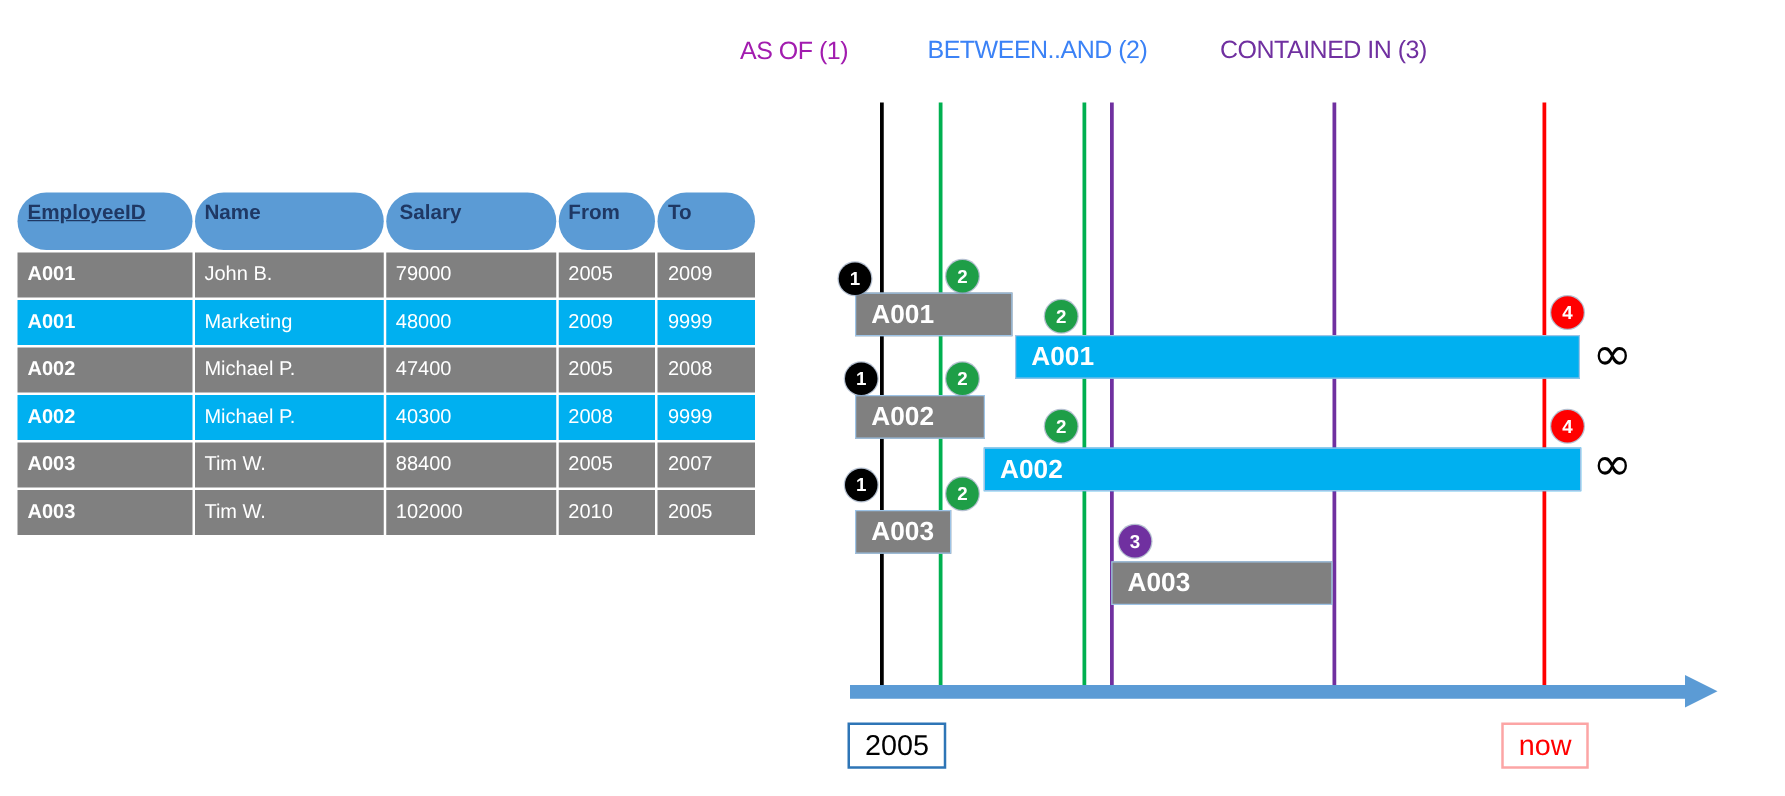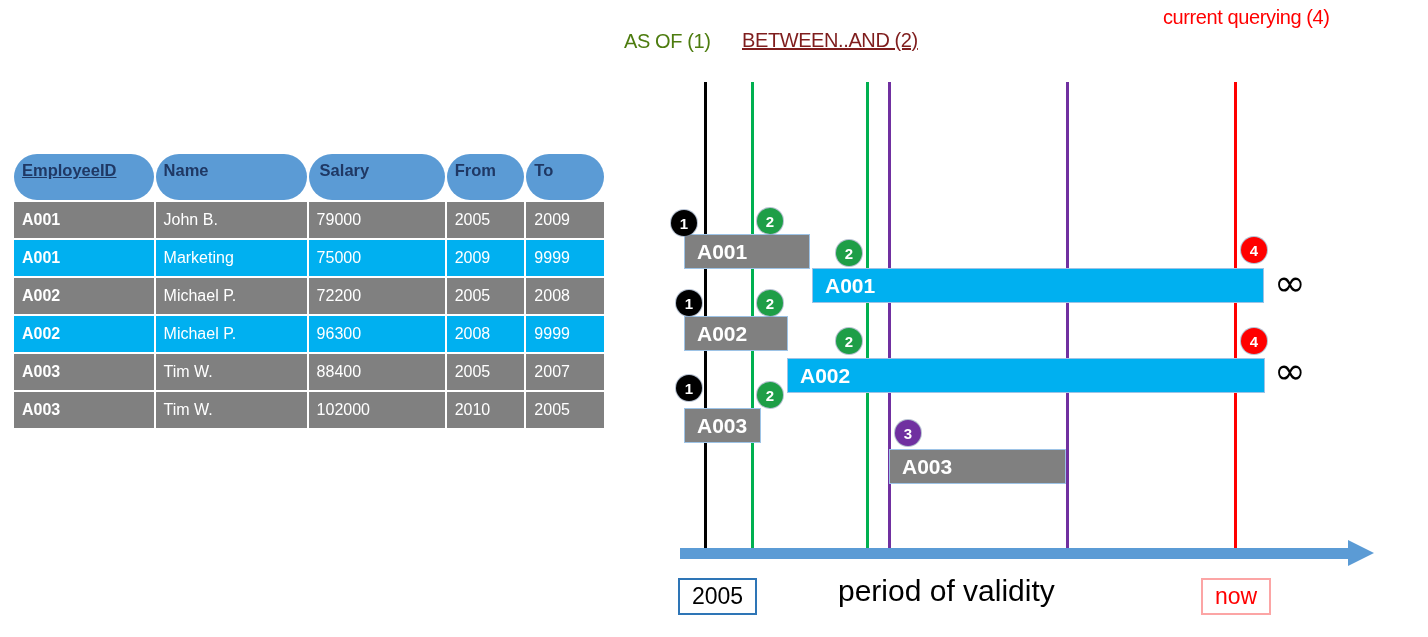--- a/index.html
+++ b/index.html
@@ -57,22 +57,22 @@
   }
 
   
   .qlabel{
     position:absolute;
     font-family:"Liberation Sans", sans-serif;
     font-size:20px;
     white-space:nowrap;
     letter-spacing:-0.4px;
   }
-  .qlabel.l1{ left:624px; top:30px; color:#4d7c0f; }
-  .qlabel.l2{ left:742px; top:29px; color:#7f1d1d;text-decoration:underline; }
+  .qlabel.l1{ left:592px; top:30px; color:#a21caf; }
+  .qlabel.l2{ left:742px; top:29px; color:#3b82f6; }
   .qlabel.l3{ left:976px; top:29px; color:#7030A0; }
   .qlabel.l4{
     left:1163px; top:4px; color:#FF0000; line-height:26px;
   }
   .qlabel.l4 span{ display:block; }
 
   
   .vline{ position:absolute; width:3px; }
 
   
@@ -180,35 +180,35 @@
     <tr class="row-gray">
       <td class="c-id">A001</td>
       <td class="c-name">John  B.</td>
       <td class="c-sal">79000</td>
       <td class="c-from">2005</td>
       <td class="c-to">2009</td>
     </tr>
     <tr class="row-cyan">
       <td class="c-id">A001</td>
       <td class="c-name">Marketing</td>
-      <td class="c-sal">75000</td>
+      <td class="c-sal">48000</td>
       <td class="c-from">2009</td>
       <td class="c-to">9999</td>
     </tr>
     <tr class="row-gray">
       <td class="c-id">A002</td>
       <td class="c-name">Michael P.</td>
-      <td class="c-sal">72200</td>
+      <td class="c-sal">47400</td>
       <td class="c-from">2005</td>
       <td class="c-to">2008</td>
     </tr>
     <tr class="row-cyan">
       <td class="c-id">A002</td>
       <td class="c-name">Michael P.</td>
-      <td class="c-sal">96300</td>
+      <td class="c-sal">40300</td>
       <td class="c-from">2008</td>
       <td class="c-to">9999</td>
     </tr>
     <tr class="row-gray">
       <td class="c-id">A003</td>
       <td class="c-name">Tim W.</td>
       <td class="c-sal">88400</td>
       <td class="c-from">2005</td>
       <td class="c-to">2007</td>
     </tr>
@@ -219,22 +219,22 @@
       <td class="c-from">2010</td>
       <td class="c-to">2005</td>
     </tr>
   </tbody>
 </table>
 
 <div id="diagram">
 
   <div class="qlabel l1">AS OF (1)</div>
   <div class="qlabel l2">BETWEEN..AND (2)</div>
+  <div class="qlabel l3">CONTAINED IN (3)</div>
   <div class="qlabel l4">
-    <span>current querying (4)</span>
   </div>
 
   <div id="lines-layer">
       <div class="vline" style="left: 704px; top: 82px; height: 473px; background: rgb(0, 0, 0);"></div>
       <div class="vline" style="left: 751px; top: 82px; height: 473px; background: rgb(0, 176, 80);"></div>
       <div class="vline" style="left: 866px; top: 82px; height: 473px; background: rgb(0, 176, 80);"></div>
       <div class="vline" style="left: 888px; top: 82px; height: 473px; background: rgb(112, 48, 160);"></div>
       <div class="vline" style="left: 1066px; top: 82px; height: 473px; background: rgb(112, 48, 160);"></div>
       <div class="vline" style="left: 1234px; top: 82px; height: 473px; background: rgb(255, 0, 0);"></div>
     </div>
@@ -261,15 +261,14 @@
     </div>
   <div id="infinity-layer">
       <div class="inf" style="left: 1274px; top: 264px;">∞</div>
       <div class="inf" style="left: 1274px; top: 352px;">∞</div>
     </div>
 
   <div id="axis-line"></div>
   <div id="axis-arrow"></div>
 
   <div class="axbox" id="label-2005">2005</div>
-  <div id="label-period">period of validity</div>
   <div class="axbox" id="label-now">now</div>
 </div>
 
 </body></html>

